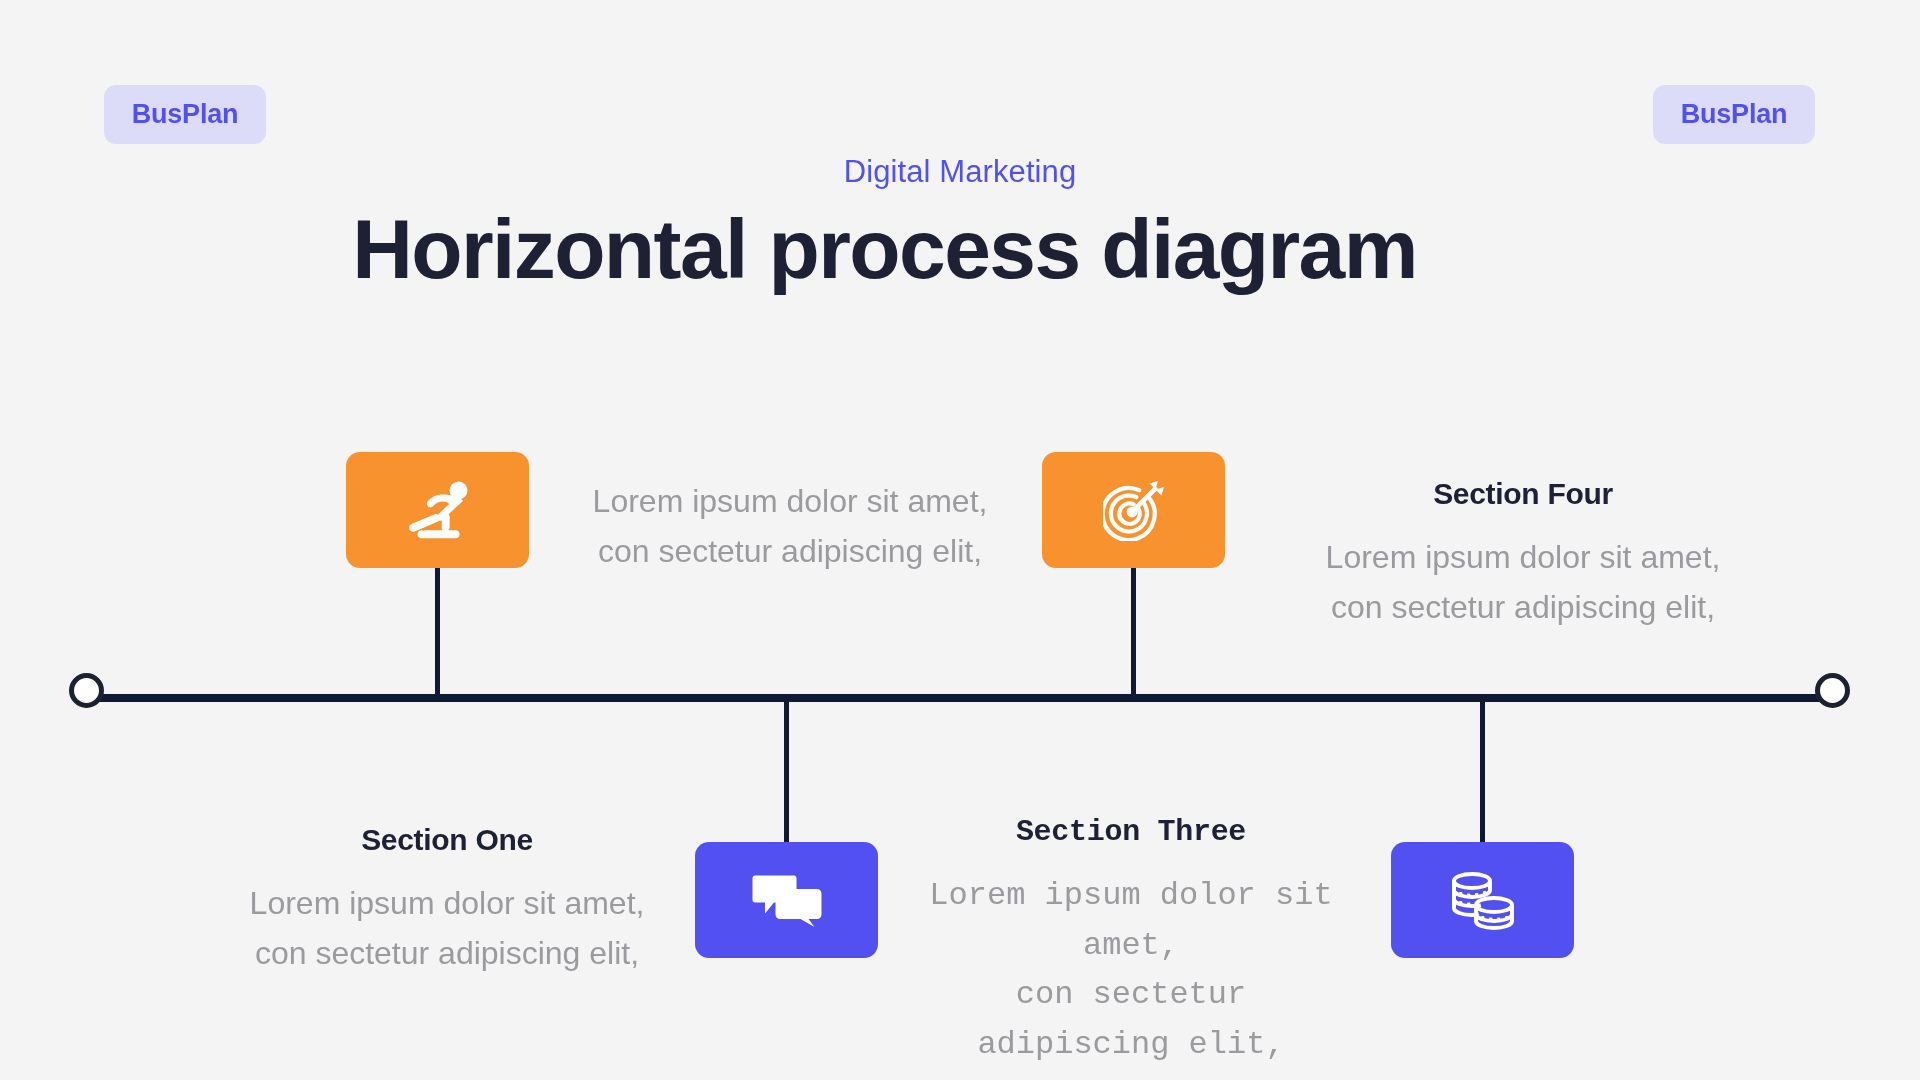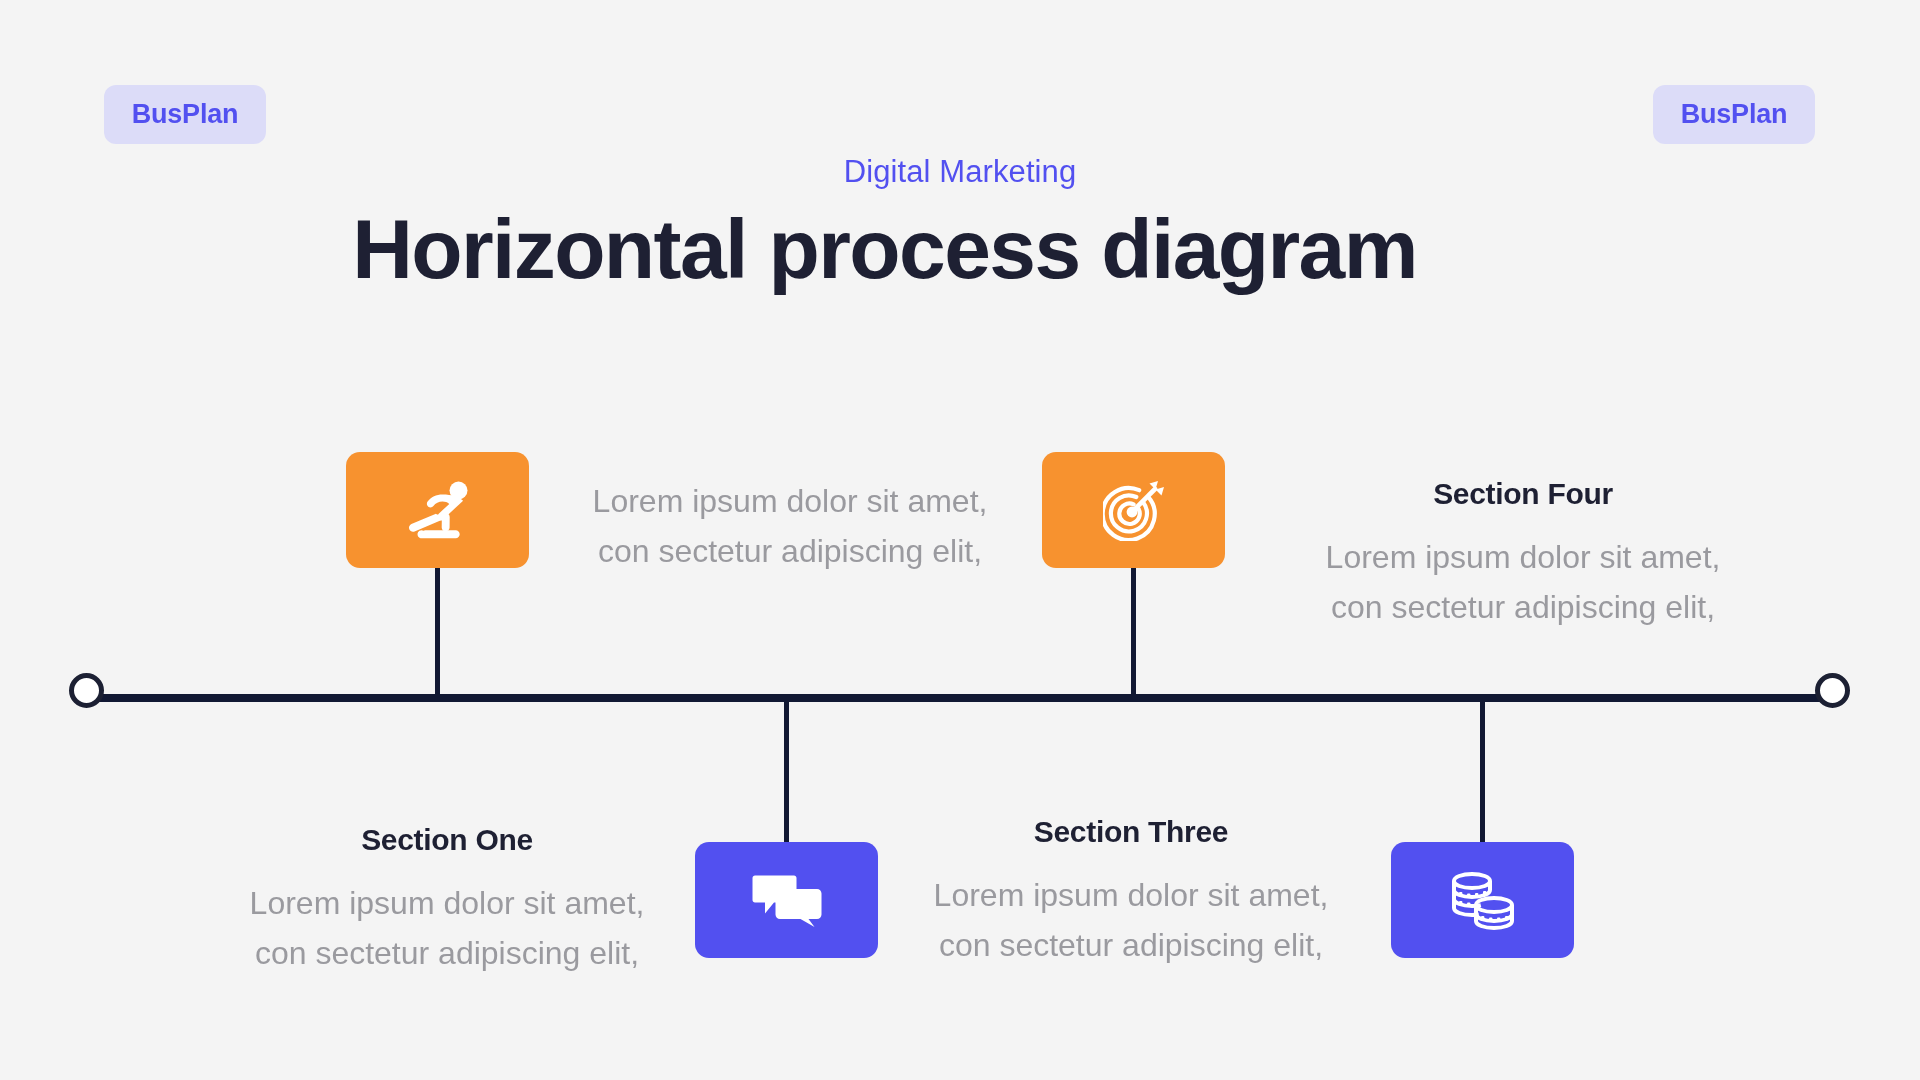--- a/index.html
+++ b/index.html
@@ -192,21 +192,21 @@
           <path d="M40.3 23.6a18 18 0 1 1-7-5.6" stroke-linecap="round"></path>
           <path d="M35.2 29.4a10.2 10.2 0 1 1-4.6-4" stroke-linecap="round"></path>
         </g>
         <circle cx="29" cy="33" r="5.4" fill="#ffffff"></circle>
         <path d="M29 33L52 10" stroke="#ffffff" stroke-width="4.6" stroke-linecap="round" fill="none"></path>
         <path d="M46.5 4.5l8.5-2.5-2.5 8.5-3-3z" fill="#ffffff"></path>
         <path d="M52.5 10.5l8.5-2.5-2.5 8.5-3-3z" fill="#ffffff"></path>
       </svg>
     </span>
   </div>
-  <div class="section-block" style="left:916px; top:815px;">
+  <div class="section-block" style="left:916px; top:815px;font-family:Liberation Mono, monospace;">
     <p class="section-title">Section Three</p>
     <p class="section-body">Lorem ipsum dolor sit amet,
 con sectetur adipiscing elit,</p>
   </div>
 
   <div class="section-block" style="left:1308px; top:477px;">
     <p class="section-title">Section Four</p>
     <p class="section-body">Lorem ipsum dolor sit amet,
 con sectetur adipiscing elit,</p>
   </div>

